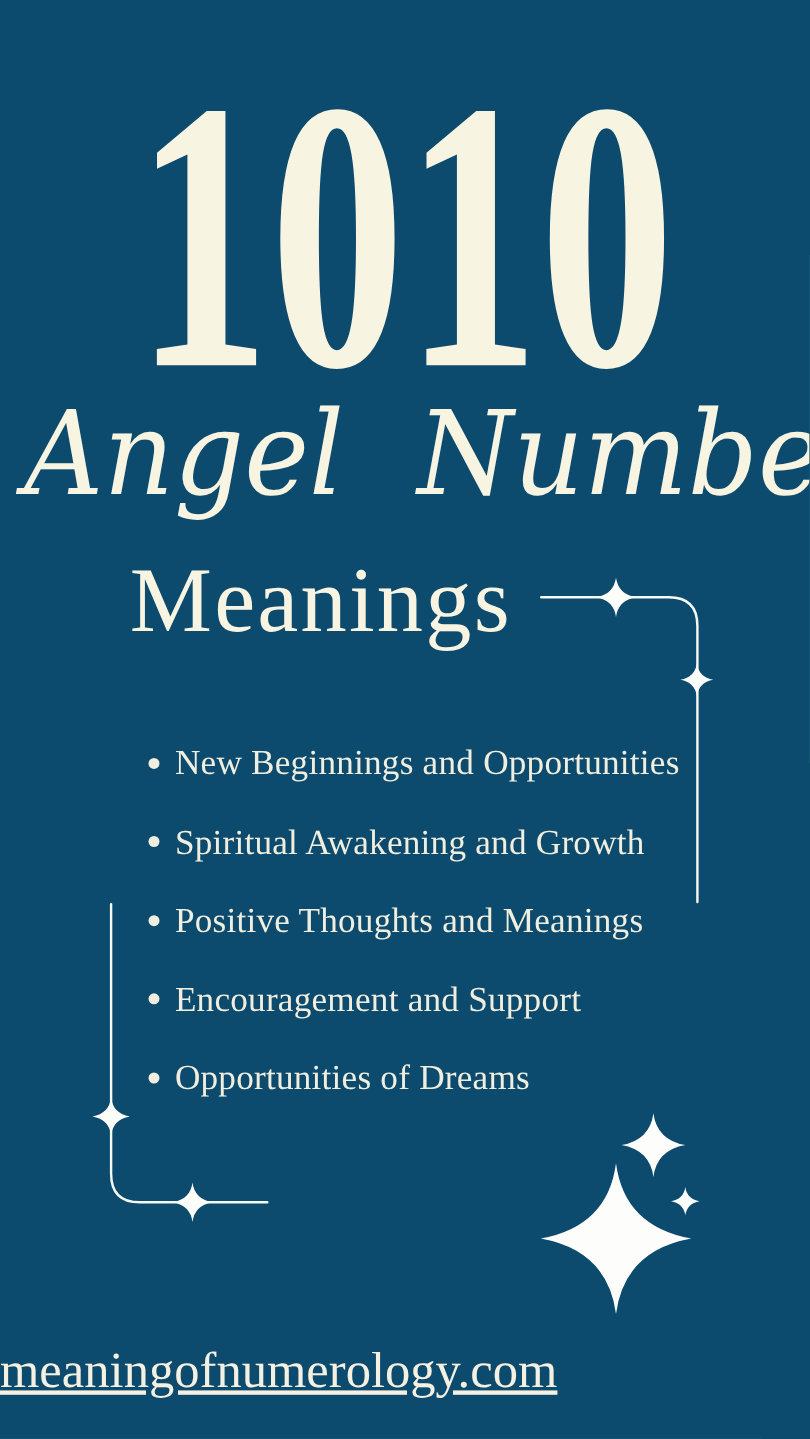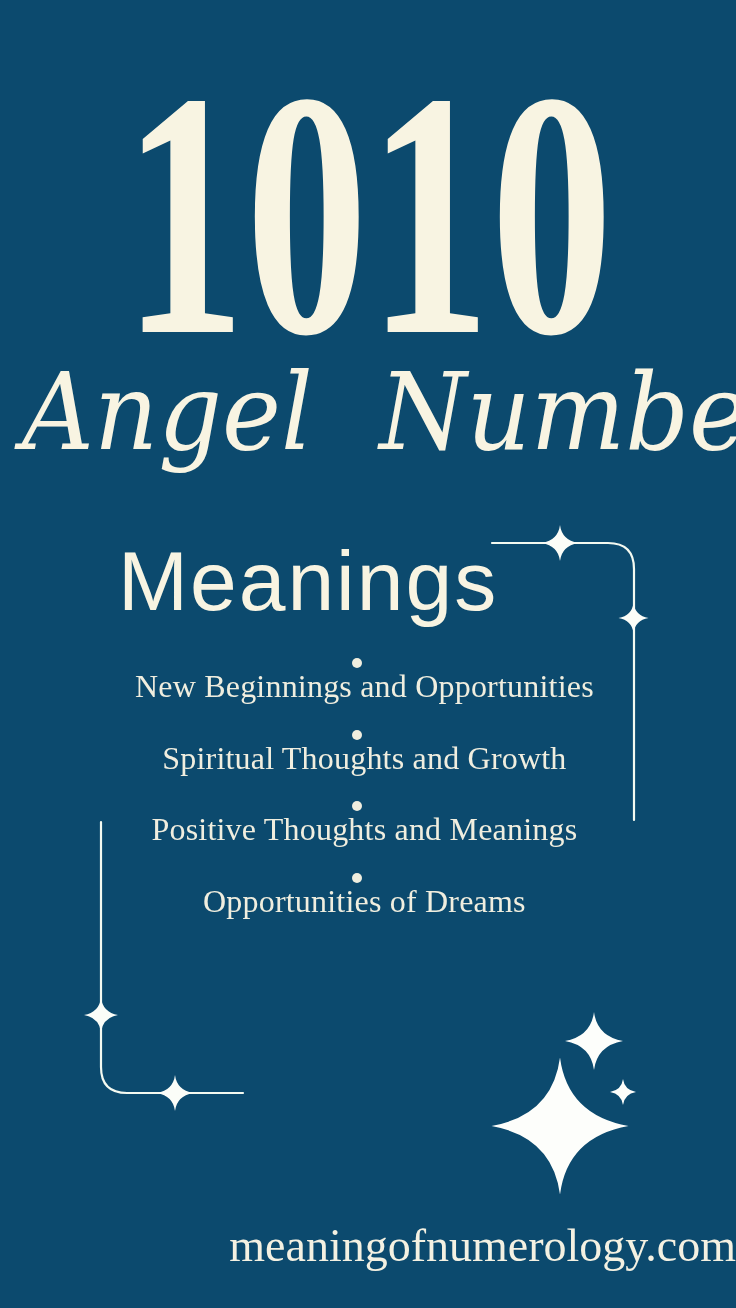--- a/index.html
+++ b/index.html
@@ -58,64 +58,63 @@
     color: #F8F4E2;
     word-spacing: 0.35em;
     transform: scaleX(0.94);
     transform-origin: 50% 50%;
     white-space: nowrap;
   }
   .serif-title {
     position: absolute;
     top: 497px;
     left: 118px;
-    font-family: Liberation Sans, sans-serif;
+    font-family: Liberation Serif, serif;
     font-size: 84px;
     line-height: 100px;
     letter-spacing: 2px;
     color: #F8F4E2;
     white-space: nowrap;
-    margin-top: 34px;
   }
   .meanings-list {
     position: absolute;
     top: 658px;
     left: 135px;
     list-style: none;
   }
   .meanings-list li {
     display: flex;
     align-items: center;
     height: 71.5px;
     font-family: "Liberation Serif", serif;
     font-size: 32px;
     letter-spacing: 0.2px;
     color: #F0EEDF;
     white-space: nowrap;
-    flex-direction: column;
   }
   .meanings-list .dot {
     flex: 0 0 auto;
     width: 10px;
     height: 10px;
     border-radius: 50%;
     background: #F0EEDF;
     margin-right: 14px;
   }
   .footer-url {
     position: absolute;
     top: 1216px;
     left: 0;
     width: 100%;
-    text-align: right;
+    text-align: left;
     font-family: "Liberation Serif", serif;
     font-size: 46px;
     line-height: 60px;
     color: #F4F1E2;
     white-space: nowrap;
+    text-decoration: underline;
   }
 </style>
 </head>
 <body>
 
 <div class="poster">
 
   <svg class="deco" viewBox="0 0 736 1308" aria-hidden="true">
     <defs>
       <path id="sparkle" d="M50 0 Q55.5 42 100 50 Q55.5 58 50 100 Q44.5 58 0 50 Q44.5 42 50 0 Z"></path>
@@ -142,25 +141,29 @@
 
   <div class="serif-title">Meanings</div>
 
   <ul class="meanings-list">
     <li>
       <span class="dot"></span>
       <span>New Beginnings and Opportunities</span>
     </li>
     <li>
       <span class="dot"></span>
-      <span>Spiritual Thoughts and Growth</span>
+      <span>Spiritual Awakening and Growth</span>
     </li>
     <li>
       <span class="dot"></span>
       <span>Positive Thoughts and Meanings</span>
+    </li>
+    <li>
+      <span class="dot"></span>
+      <span>Encouragement and Support</span>
     </li>
     <li>
       <span class="dot"></span>
       <span>Opportunities of Dreams</span>
     </li>
   </ul>
 
   <div class="footer-url">meaningofnumerology.com</div>
 
 </div>

